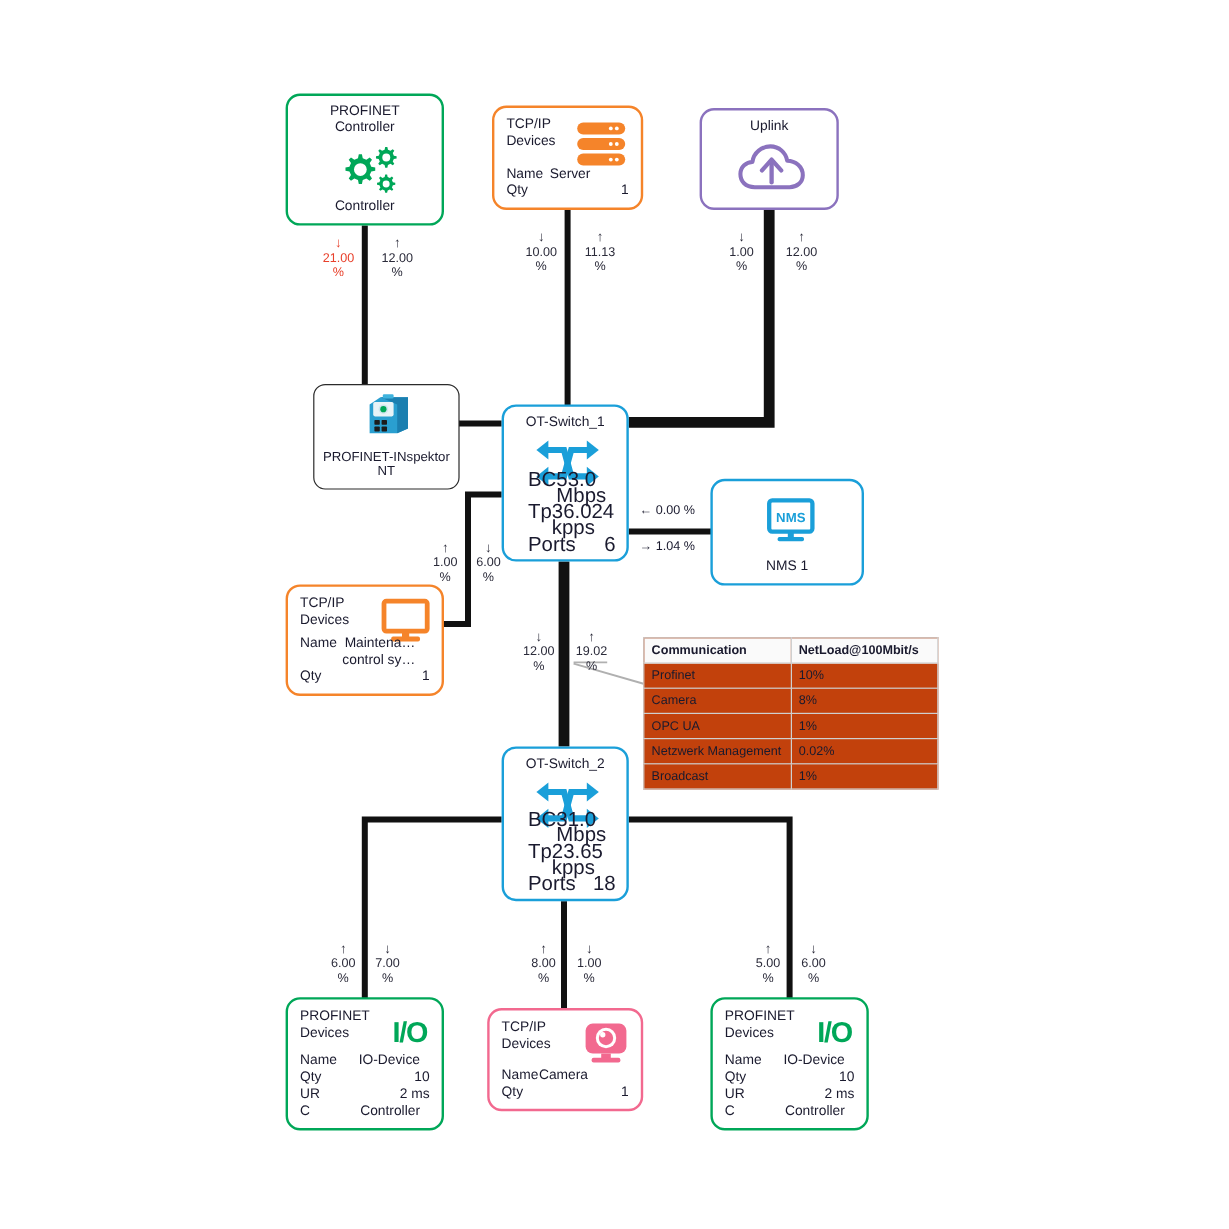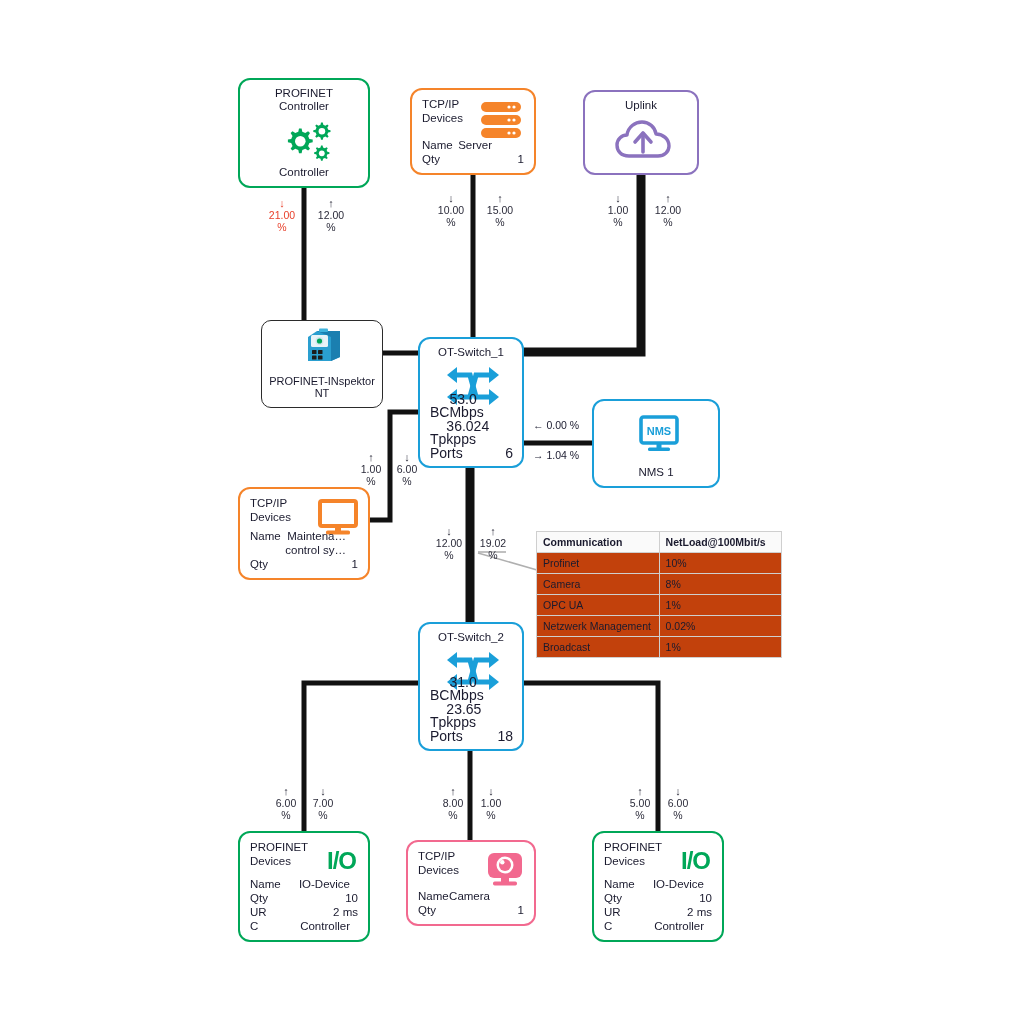--- a/index.html
+++ b/index.html
@@ -11,38 +11,38 @@
   .n-green{border:2.5px solid #00a758;}
   .n-orange{border:2.5px solid #f5842a;}
   .n-purple{border:2.5px solid #8b72be;}
   .n-blue{border:2.5px solid #1a9fd9;}
   .n-pink{border:2.5px solid #f2698f;}
   .n-gray{border:1.6px solid #2b2b2b;}
   .title{position:absolute;left:0;right:0;top:7px;text-align:center;font-size:11.5px;color:#1a1a2e;}
   .caption{position:absolute;left:0;right:0;bottom:8px;text-align:center;font-size:11.5px;color:#1a1a2e;}
   .hdr{position:absolute;left:10px;top:8px;font-size:11.5px;line-height:13.5px;color:#1a1a2e;}
   .rows{position:absolute;left:10px;right:10px;bottom:7px;font-size:11.5px;line-height:14px;}
-  .row{display:flex;justify-content:space-between;align-items:flex-end;}
+  .row{display:flex;justify-content:space-between;}
   .row .k{text-align:left;}
   .row .v{text-align:right;}
   .icon{position:absolute;}
   
   .tl{position:absolute;width:46px;text-align:center;font-size:10.5px;line-height:12px;color:#2b2b3a;}
   .tl .ar{display:block;font-size:11px;line-height:11px;}
   .tl.red{color:#e8412c;}
   
   .sl{position:absolute;font-size:10.5px;color:#1a1a2e;white-space:nowrap;}
   
   .ctable{position:absolute;border:1px solid #b8b8b8;border-collapse:collapse;background:#c2410c;font-size:10.5px;}
   .ctable td{border:1px solid #cfcfcf;padding:3px 6px;height:14px;color:#1a1a2e;}
   .ctable tr.head td{font-weight:bold;background:#fafafa;}
   .ctable td.c1{width:118px;}
   .ctable td.c2{width:112px;}
   
-  .sw-metrics{position:absolute;left:10px;right:9px;bottom:6px;font-size:14px;line-height:13.5px;margin-top:25px;}
+  .sw-metrics{position:absolute;left:20px;right:9px;bottom:6px;font-size:17px;line-height:13.5px;margin-top:25px;}
   .io-big{position:absolute;font-size:24px;font-weight:bold;letter-spacing:-1px;}
 </style>
 </head>
 <body>
 
 <div id="canvas">
 
   <svg class="edges" viewBox="0 0 1024 1024">
 
     <line x1="304" y1="188" x2="304" y2="320" stroke="#111" stroke-width="5"></line>
@@ -332,21 +332,21 @@
     <span>%</span>
   </div>
 
   <div class="tl" style="left:428px;top:193px;">
     <span class="ar">↓</span>
     <span>10.00</span><br>
     <span>%</span>
   </div>
   <div class="tl" style="left:477px;top:193px;">
     <span class="ar">↑</span>
-    <span>15.00</span><br>
+    <span>11.13</span><br>
     <span>%</span>
   </div>
 
   <div class="tl" style="left:595px;top:193px;">
     <span class="ar">↓</span>
     <span>1.00</span><br>
     <span>%</span>
   </div>
   <div class="tl" style="left:645px;top:193px;">
     <span class="ar">↑</span>

